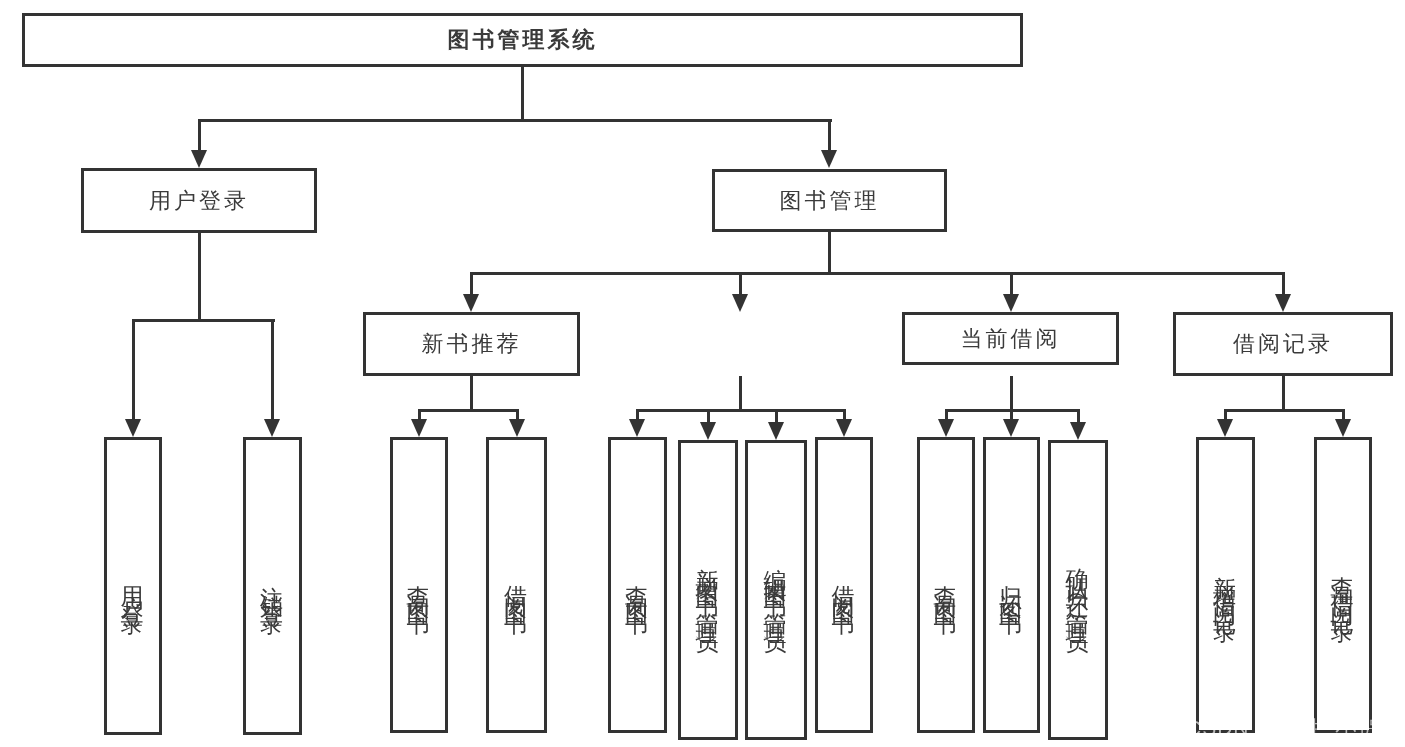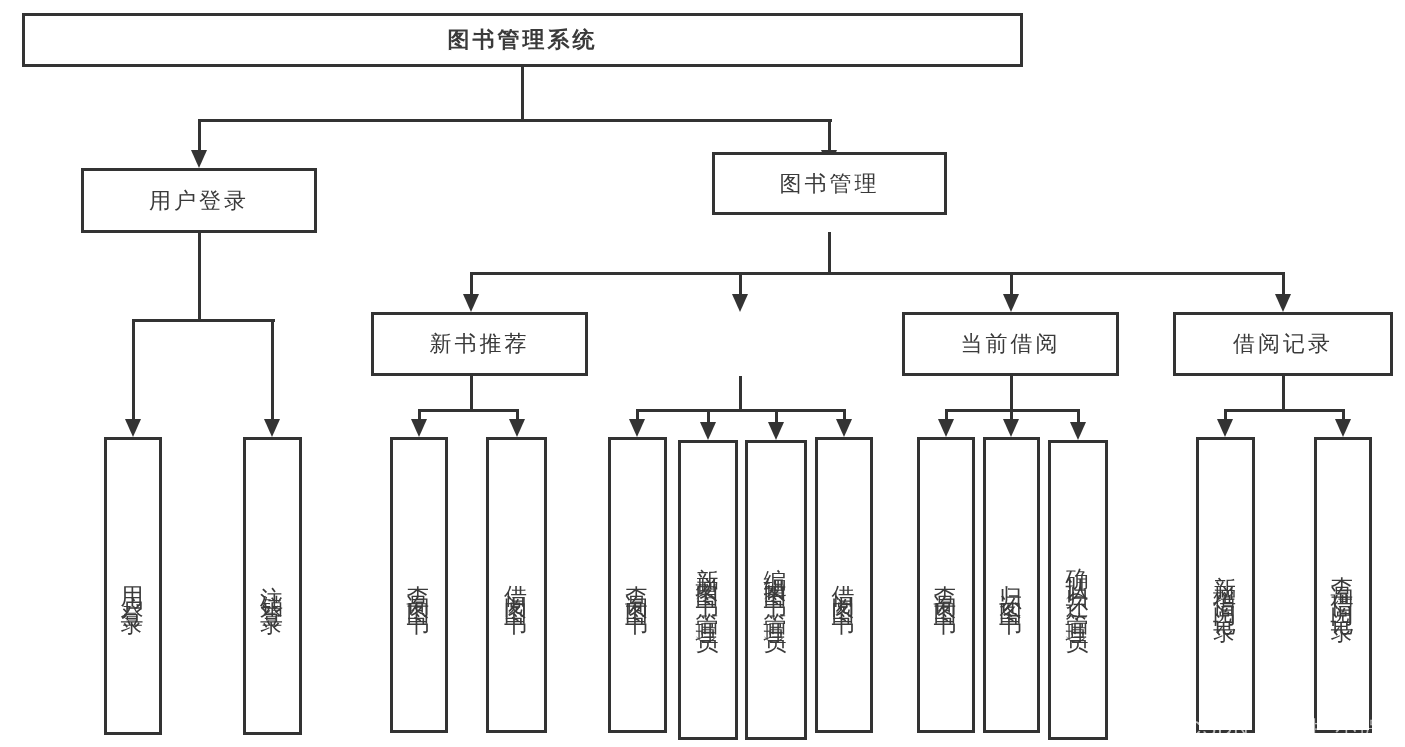--- a/index.html
+++ b/index.html
@@ -16,24 +16,24 @@
   .hline{position:absolute;height:3px;background:#333333;}
   .arrow{position:absolute;width:0;height:0;border-left:8px solid transparent;
          border-right:8px solid transparent;border-top:18px solid #333333;}
   
   #watermark{position:absolute;left:1186px;top:714px;font-size:21px;letter-spacing:1px;
              color:#b9b9b9;mix-blend-mode:lighten;white-space:nowrap;}
 
   
   #root-box{left:22px;top:13px;width:1001px;height:54px;font-weight:bold;}
   #box-user-login{left:81px;top:168px;width:236px;height:65px;}
-  #box-book-mgmt{left:712px;top:152px;width:235px;height:63px;}
-  #box-new-book-rec{left:363px;top:312px;width:217px;height:64px;margin-left:8px;}
+  #box-book-mgmt{left:712px;top:169px;width:235px;height:63px;}
+  #box-new-book-rec{left:363px;top:312px;width:217px;height:64px;}
   #box-book-borrow{left:633px;top:312px;width:214px;height:64px;}
-  #box-current-borrow{left:902px;top:312px;width:217px;height:64px;justify-content:center;}
+  #box-current-borrow{left:902px;top:312px;width:217px;height:53px;justify-content:center;}
   #box-borrow-records{left:1173px;top:312px;width:220px;height:64px;}
   #leaf-ul-0{left:104px;top:437px;width:58px;height:298px;}
   #leaf-ul-1{left:243px;top:437px;width:59px;height:298px;}
   #leaf-nb-0{left:390px;top:437px;width:58px;height:296px;}
   #leaf-nb-1{left:486px;top:437px;width:61px;height:296px;}
   #leaf-bb-0{left:608px;top:437px;width:59px;height:296px;}
   #leaf-bb-1{left:678px;top:440px;width:60px;height:300px;}
   #leaf-bb-2{left:745px;top:440px;width:62px;height:300px;}
   #leaf-bb-3{left:815px;top:437px;width:58px;height:296px;}
   #leaf-cb-0{left:917px;top:437px;width:58px;height:296px;}

